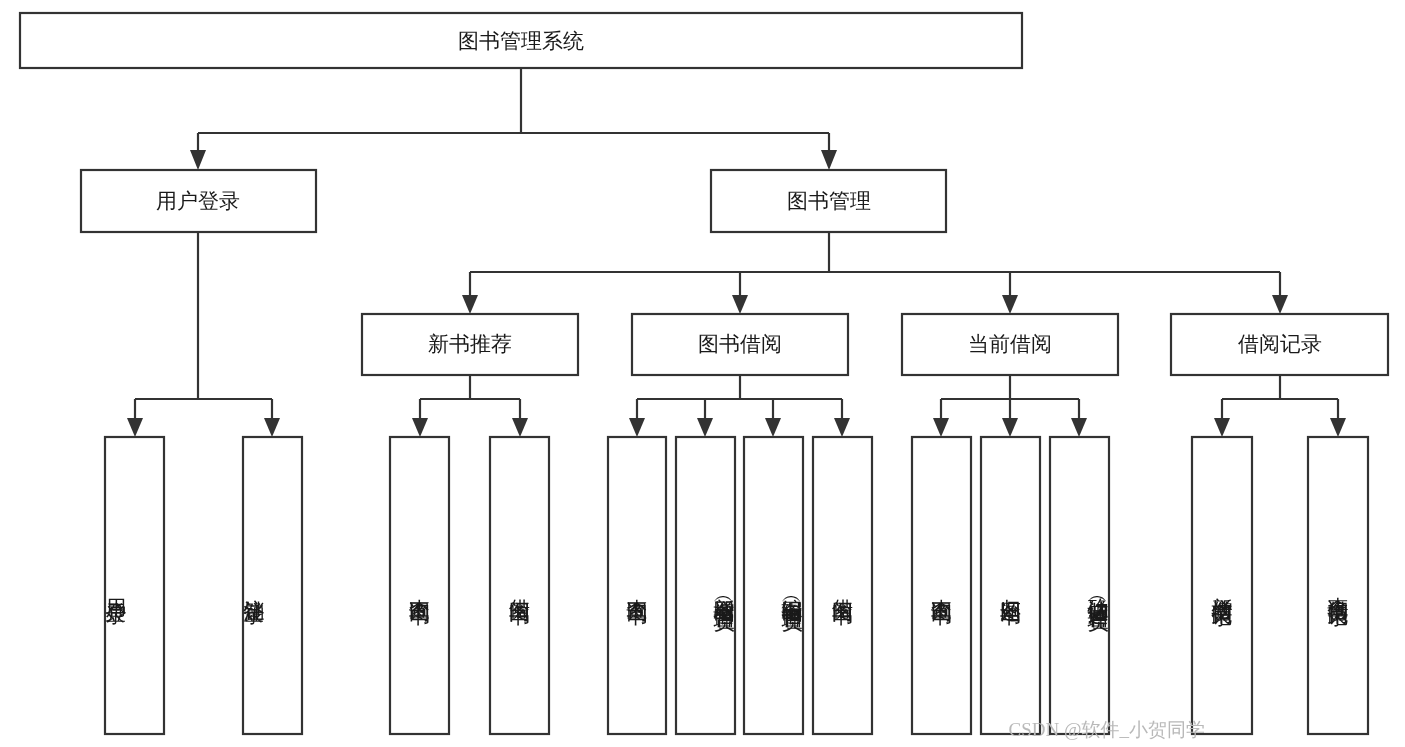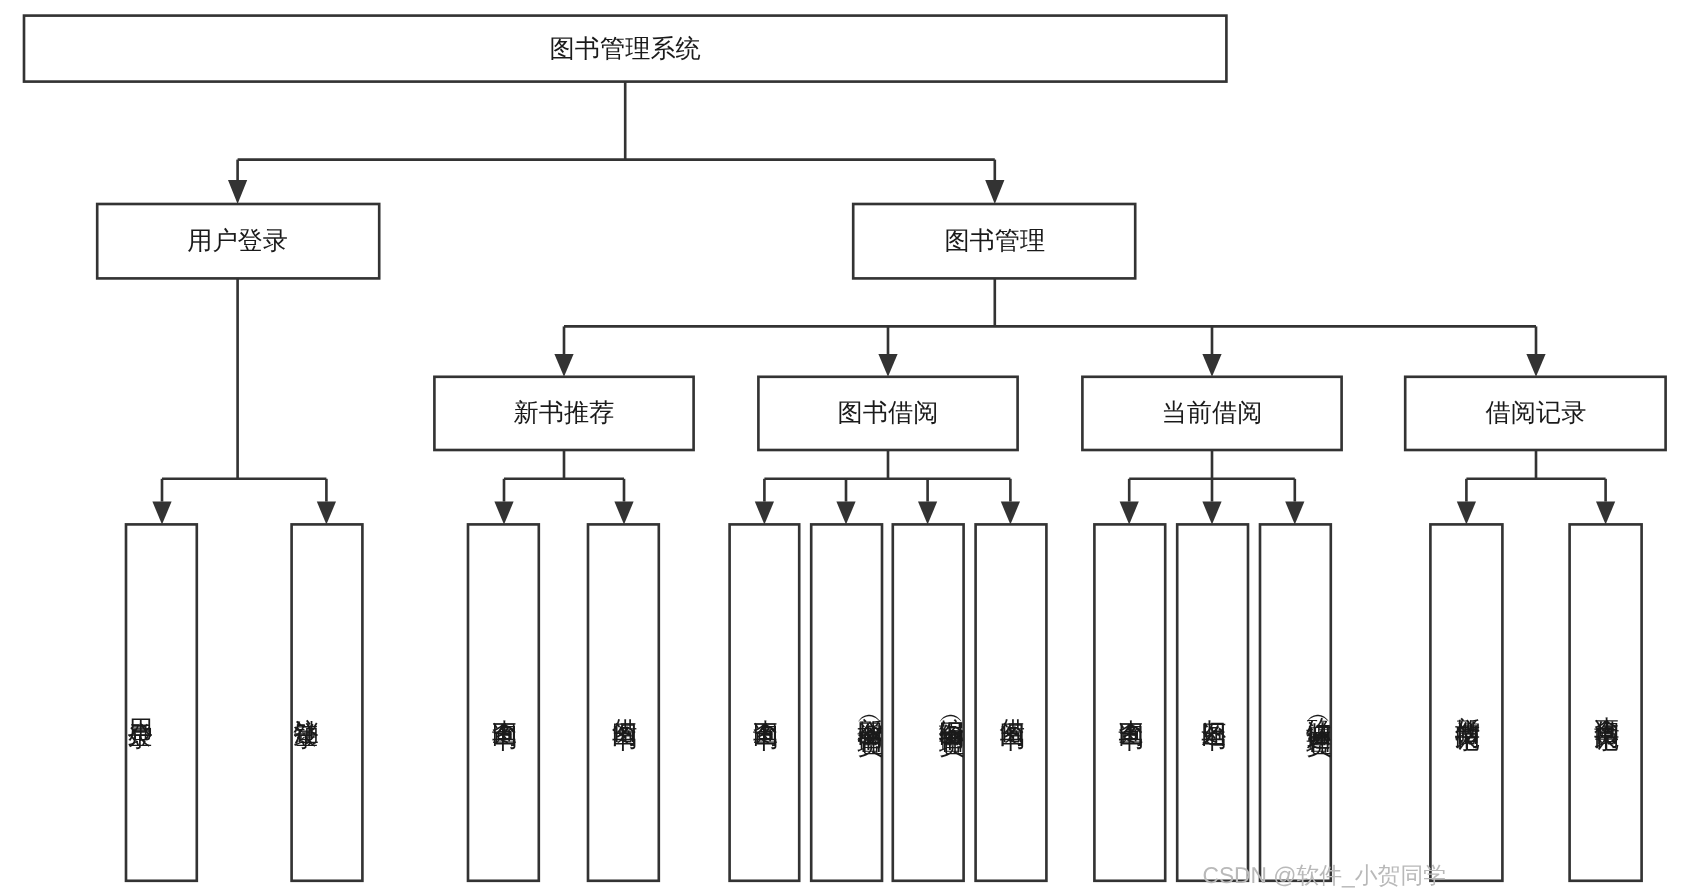--- a/index.html
+++ b/index.html
@@ -61,21 +61,21 @@
     display: flex;
     align-items: flex-start;
     justify-content: center;
     white-space: nowrap;
     pointer-events: none;
   }
   .watermark {
     position: absolute;
     right: 8px;
     bottom: 4px;
-    font-family: Liberation Sans, sans-serif;
+    font-family: Liberation Serif, serif;
     font-size: 19px;
     color: #b9b9b9;
     white-space: nowrap;
     user-select: none;
   }
 </style>
 </head>
 <body>
 
 <div id="diagram-root">

